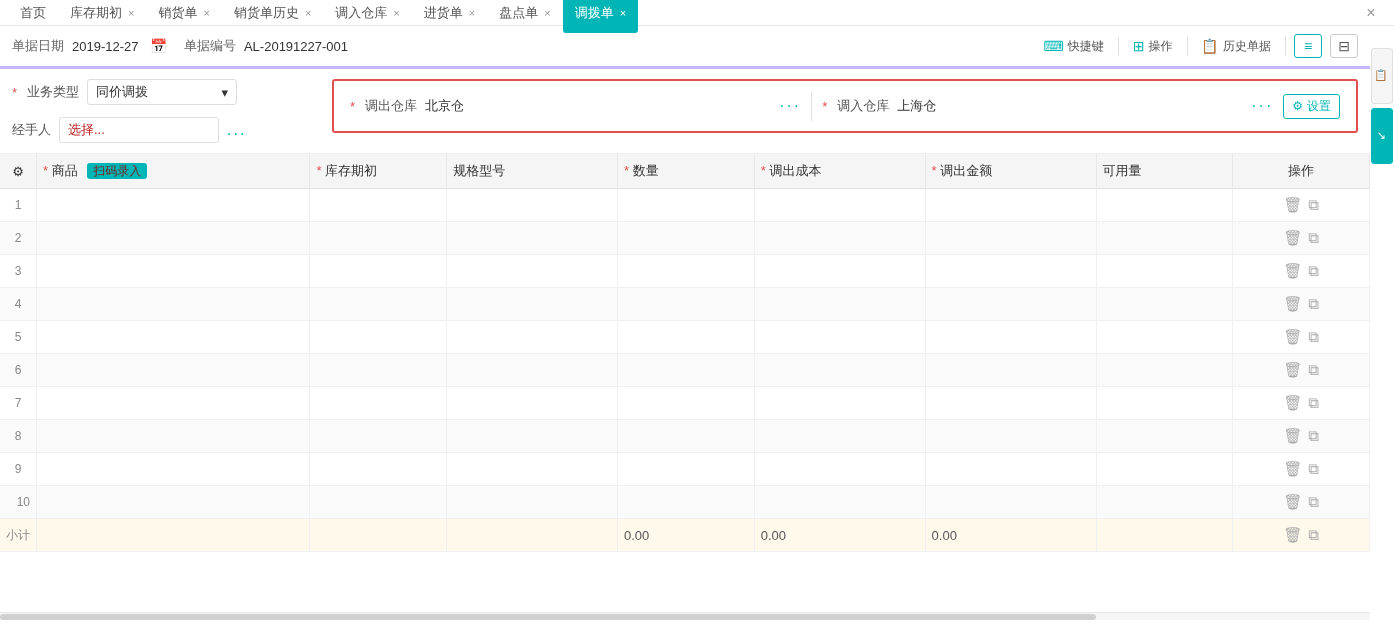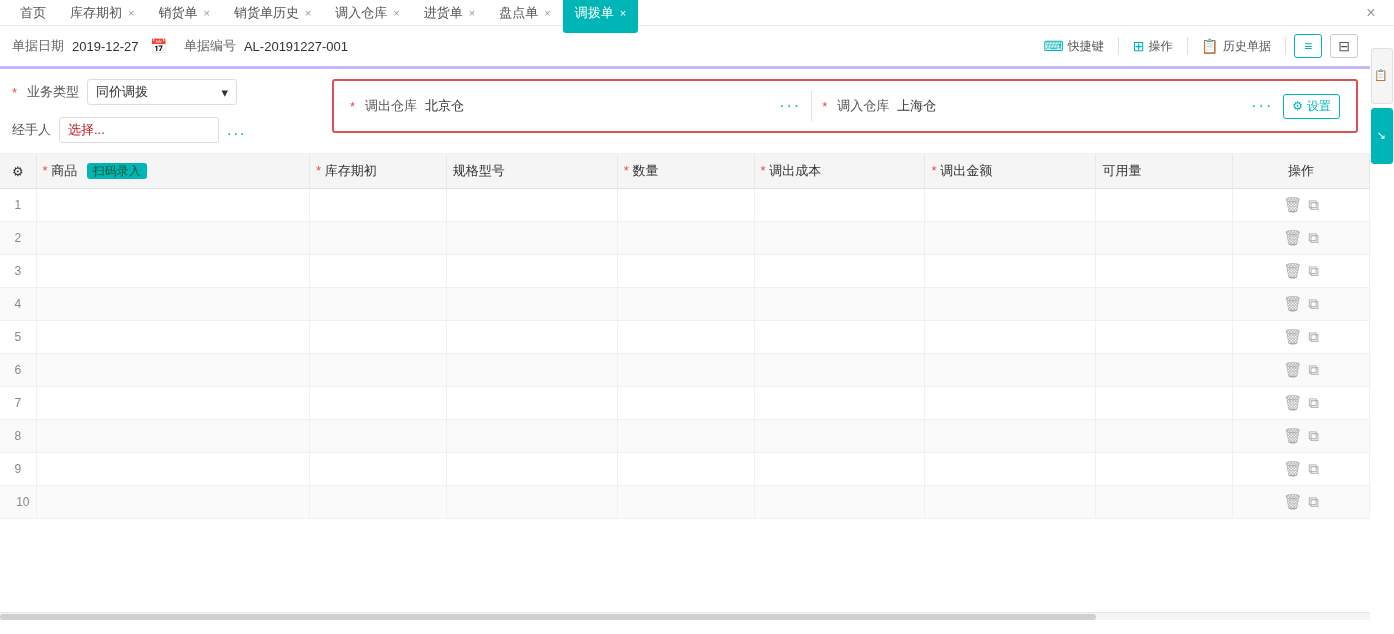--- a/index.html
+++ b/index.html
@@ -172,21 +172,21 @@
     tbody td:first-child { text-align: center; color: #888; font-size: 12px; }
     .subtotal-row {
       background: #fff9ec !important;
       font-weight: 500;
     }
     .subtotal-row td { color: #555; }
     .action-icons { display: flex; align-items: center; gap: 6px; justify-content: center; }
     .action-icon { color: #aaa; cursor: pointer; font-size: 15px; }
     .scan-btn {
       background: #00b5b5;
-      color: #14532d;
+      color: #7f1d1d;
       border-radius: 3px;
       padding: 1px 6px;
       font-size: 12px;
       cursor: pointer;
     }
     .col-header-required { color: #e05050; }
 
     
     .right-sidebar {
       position: fixed;
@@ -547,20 +547,36 @@
             <td></td>
             <td></td>
             <td></td>
             <td>
               <div class="action-icons">
       <span class="action-icon">🗑</span>
       <span class="action-icon">⧉</span>
     </div>
             </td>
           </tr>
+          <tr class="subtotal-row">
+            <td style="text-align: center; color: rgb(136, 136, 136);">小计</td>
+            <td style="background: rgb(255, 249, 236);"></td>
+            <td></td>
+            <td></td>
+            <td>0.00</td>
+            <td>0.00</td>
+            <td>0.00</td>
+            <td></td>
+            <td>
+              <div class="action-icons">
+      <span class="action-icon">🗑</span>
+      <span class="action-icon">⧉</span>
+    </div>
+            </td>
+          </tr>
         </tbody>
     </table>
   </div>
 
   <div class="scrollbar-area">
     <div class="scrollbar-thumb"></div>
   </div>
 
 </div>
 

